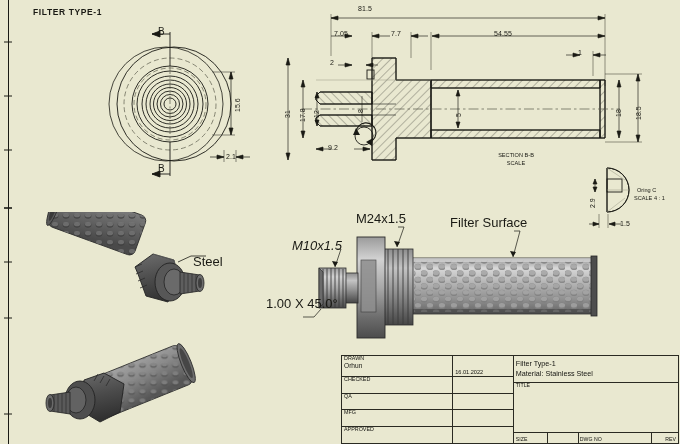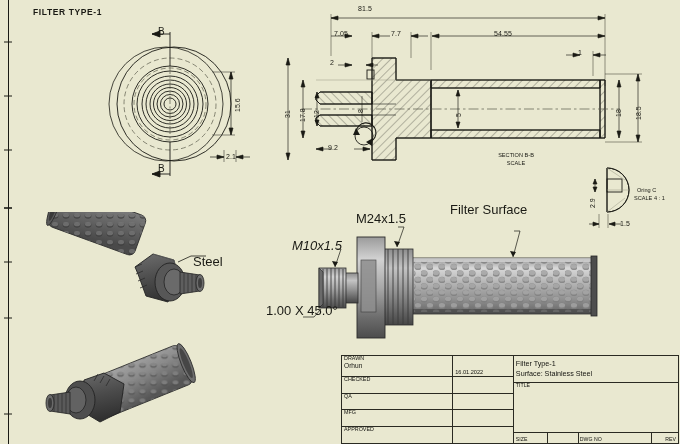--- a/index.html
+++ b/index.html
@@ -428,35 +428,35 @@
       <path d="M248,52 L255,26 L249,26"></path>
       <path d="M56,104 L49,112 L38,112"></path>
     </g>
     <polygon points="70,62 67,56 73,57" fill="#1a1a14"></polygon>
     <polygon points="132,42 129,36 135,37" fill="#1a1a14"></polygon>
     <polygon points="248,52 245,46 251,47" fill="#1a1a14"></polygon>
   </svg>
 
   <div class="lbl ann" style="left:292px;top:238px;font-style:italic;">M10x1.5</div>
   <div class="lbl ann" style="left:356px;top:211px;">M24x1.5</div>
-  <div class="lbl ann" style="left:450px;top:202px;">Filter Surface</div>
-  <div class="lbl ann" style="left:266px;top:303px;">1.00 X 45.0°</div>
+  <div class="lbl ann" style="left:450px;top:215px;">Filter Surface</div>
+  <div class="lbl ann" style="left:266px;top:296px;">1.00 X 45.0°</div>
 
   <div class="tb">
     <table>
       <tbody>
           <tr>
         <td rowspan="1" style="width:33%;height:20%;">
           <span class="tbl-cap">DRAWN</span>
           <span class="tbl-val">Orhun</span>
         </td>
         <td style="width:18%;vertical-align:bottom;">16.01.2022</td>
         <td colspan="3" rowspan="5" style="position:relative;">
           <div class="ttl-txt">Filter Type-1</div>
-          <div class="ttl-txt" style="padding-top:0;">Surface: Stainless Steel</div>
+          <div class="ttl-txt" style="padding-top:0;">Material: Stainless Steel</div>
           <div style="position:absolute;left:0;right:0;top:26px;border-top:.7px solid #2a2a22;"></div>
           <div style="position:absolute;left:2px;top:27px;font-size:5.2px;">TITLE</div>
           <div style="position:absolute;left:0;right:0;bottom:10px;border-top:.7px solid #2a2a22;"></div>
           <div style="position:absolute;left:2px;bottom:1px;font-size:5.2px;">SIZE</div>
           <div style="position:absolute;left:33px;bottom:0;top:auto;height:10px;border-left:.7px solid #2a2a22;"></div>
           <div style="position:absolute;left:64px;bottom:0;height:10px;border-left:.7px solid #2a2a22;"></div>
           <div style="position:absolute;left:66px;bottom:1px;font-size:5.2px;">DWG NO</div>
           <div style="position:absolute;right:26px;bottom:0;height:10px;border-left:.7px solid #2a2a22;"></div>
           <div style="position:absolute;right:2px;bottom:1px;font-size:5.2px;">REV</div>
         </td>

